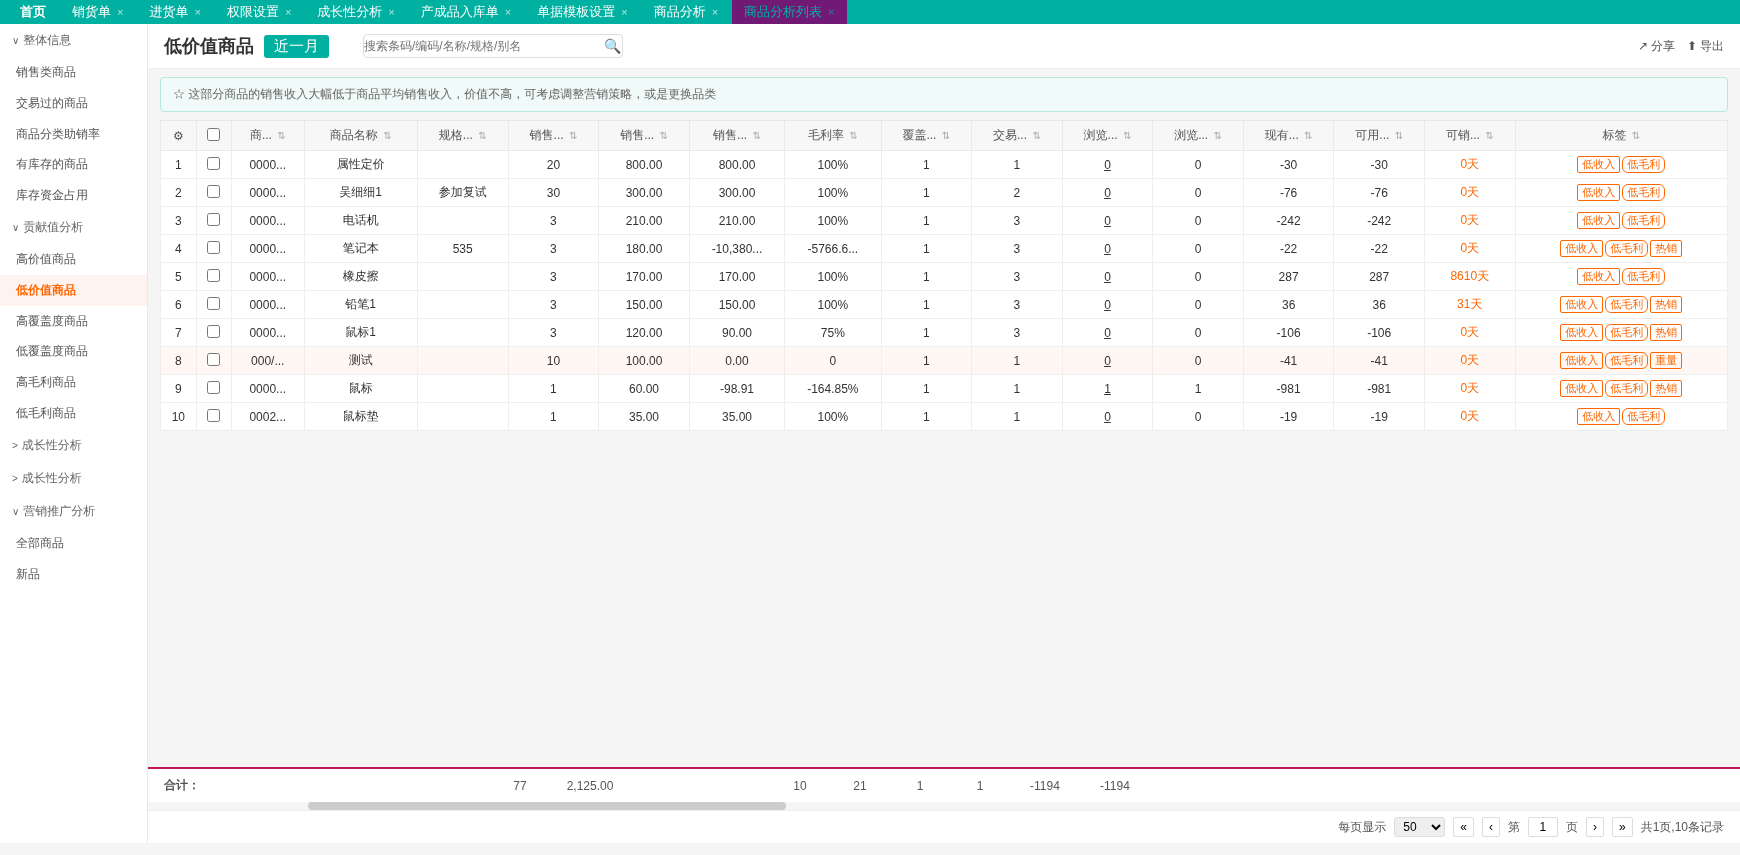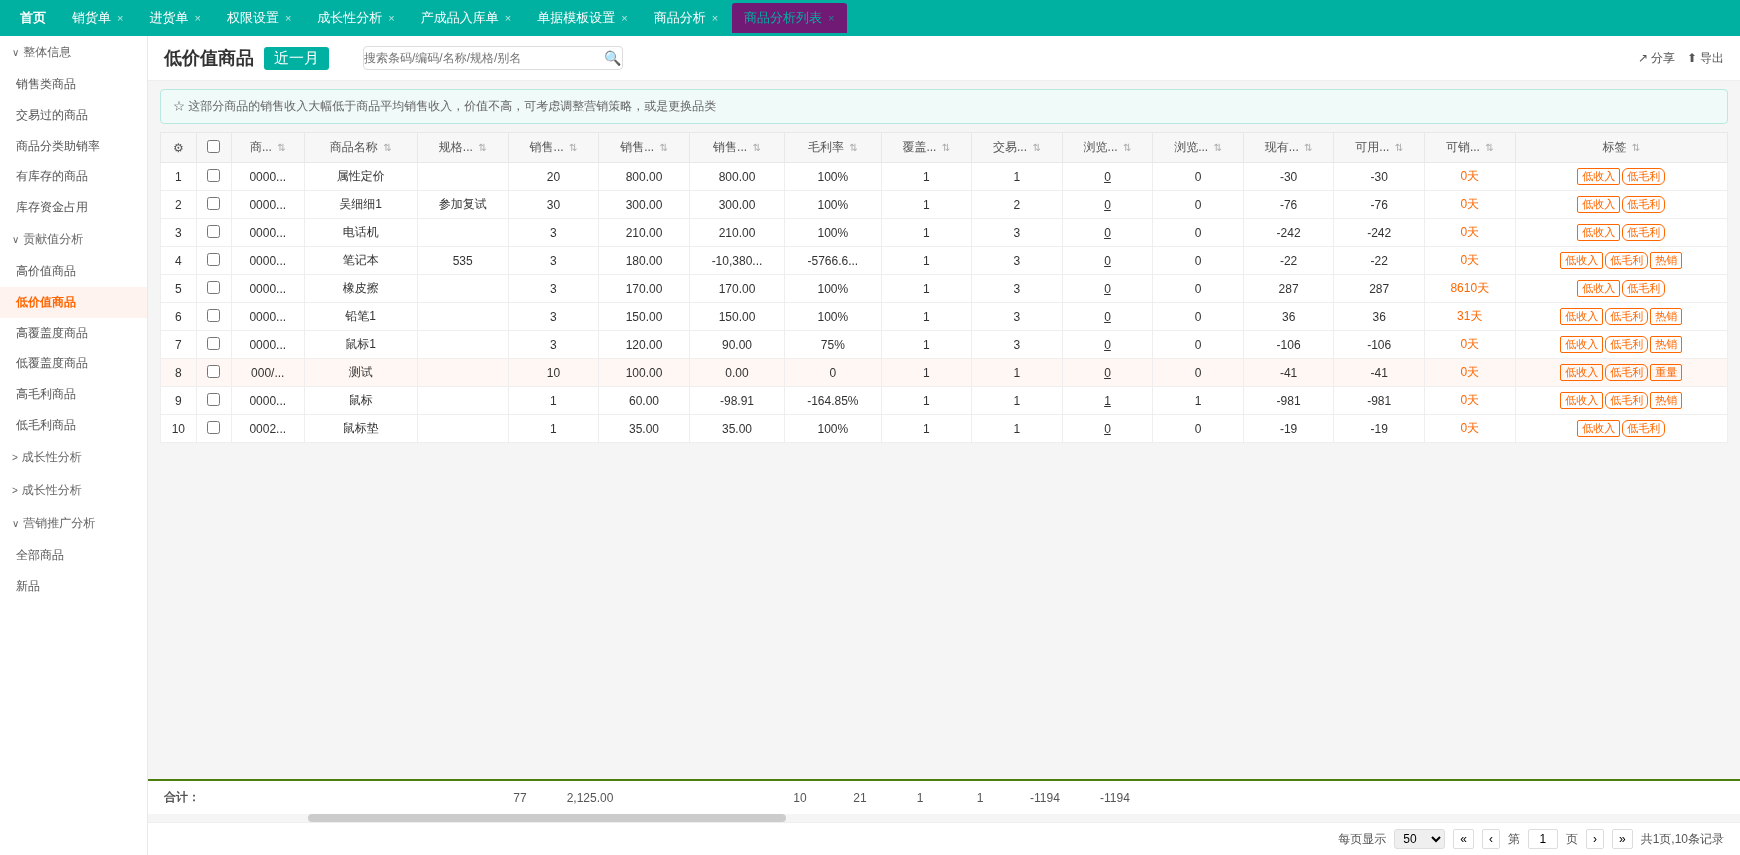--- a/index.html
+++ b/index.html
@@ -3,21 +3,21 @@
   <meta charset="utf-8">
   <style>
     * { box-sizing: border-box; margin: 0; padding: 0; }
     body { font-family: 'Microsoft YaHei', Arial, sans-serif; font-size: 12px; background: #f5f5f5; color: #333; overflow: hidden; }
     
     
     .top-nav {
       background: #00b0a0;
       display: flex;
       align-items: center;
-      height: 36px;
+      height: 24px;
       padding: 0 8px;
       gap: 2px;
     }
     .nav-item {
       color: #fff;
       padding: 6px 12px;
       cursor: pointer;
       font-size: 13px;
       white-space: nowrap;
       border-radius: 3px 3px 0 0;
@@ -178,21 +178,21 @@
     .tag-low-margin { color: #ff6600; border-color: #ff6600; border-radius: 6px; }
     .tag-hot { color: #ff6600; border-color: #ff6600; }
     .tag-weight { color: #ff6600; border-color: #ff6600; }
     .days-badge { color: #ff6600; }
     .underline { text-decoration: underline; cursor: pointer; }
     .sort-icon { color: #aaa; font-size: 10px; margin-left: 2px; }
     
     
     .table-footer {
       background: #fff;
-      border-top: 2px solid #4d7c0f;
+      border-top: 2px solid #be185d;
       padding: 8px 16px;
       display: flex;
       align-items: center;
       font-size: 12px;
       color: #555;
     }
     .footer-label { font-weight: bold; margin-right: 20px; }
     .footer-values { display: flex; gap: 0; flex: 1; }
     .footer-val { min-width: 60px; text-align: center; }
     

